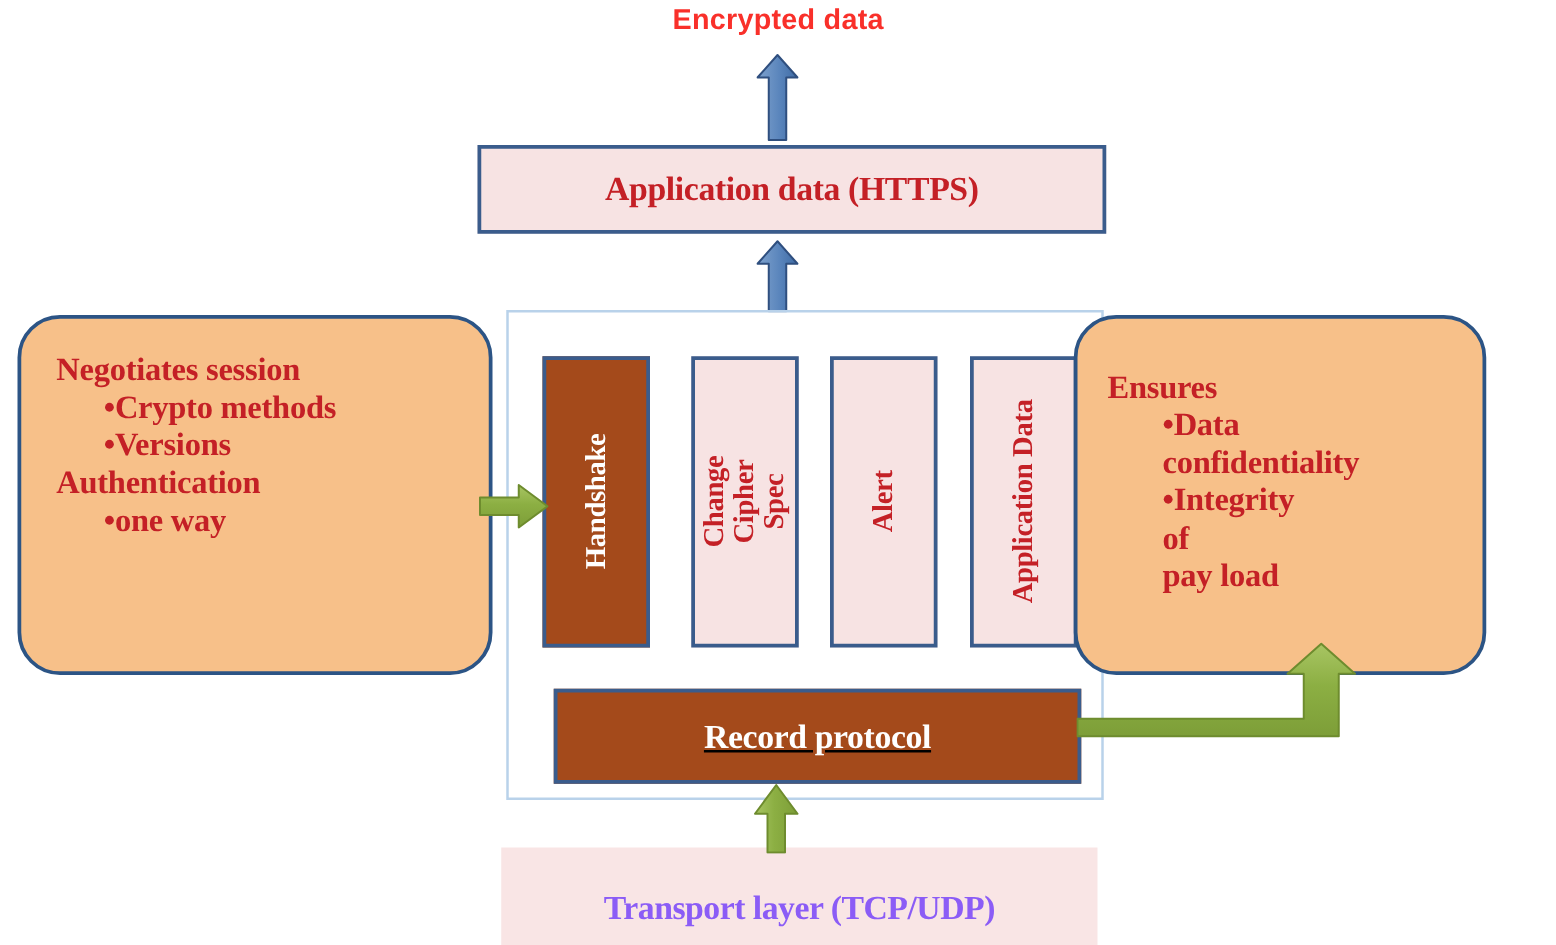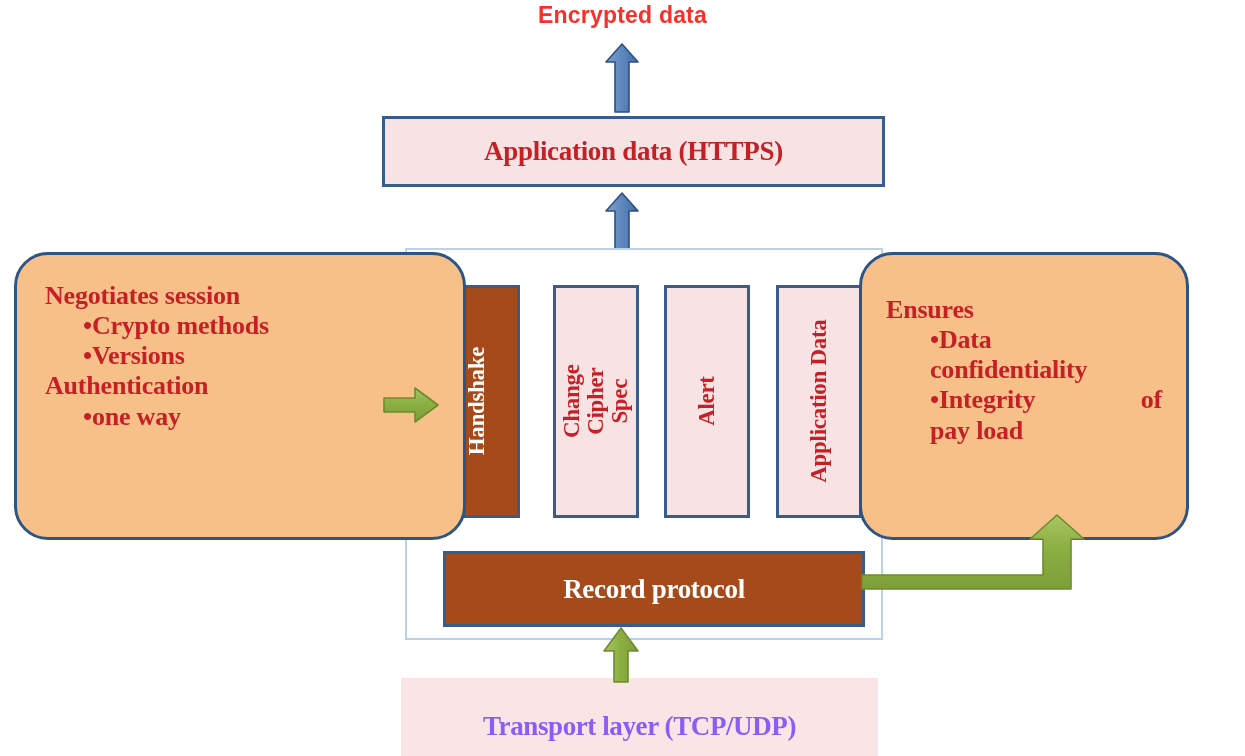--- a/index.html
+++ b/index.html
@@ -90,20 +90,21 @@
   
   .record {
     left: 443px; top: 551px;
     width: 422px; height: 76px;
     background: #A44A1B;
     border: 3px solid #3A5C8C;
     box-sizing: border-box;
     display: flex;
     align-items: center;
     justify-content: center;
+    text-decoration: underline;
   }
   .record-text {
     color: #FFFFFF;
     font-weight: bold;
     font-size: 27px;
     letter-spacing: -0.3px;
   }
 
   
   .transport {
@@ -124,37 +125,38 @@
   }
 
   
   .callout {
     background: #F7C089;
     border: 3px solid #2C5485;
     border-radius: 34px;
     box-sizing: border-box;
     padding: 26px 18px 20px 28px;
   }
-  .callout.left  { left: 14px;  top: 252px; width: 452px; height: 288px; }
+  .callout.left  { left: 14px;  top: 252px; width: 380px; height: 288px; }
   .callout.right { left: 859px; top: 252px; width: 330px; height: 288px; padding: 40px 18px 20px 24px; }
 
   .callout-text {
     color: #C42026;
     font-weight: bold;
     font-size: 26px;
     line-height: 1.16;
     letter-spacing: -0.2px;
   }
   .callout-head { display: block; }
   .callout-bullet { display: block; padding-left: 38px; }
   .callout.right .callout-bullet { padding-left: 44px; }
   .callout-bullet.justified {
     display: flex;
     justify-content: space-between;
     padding-right: 6px;
+    flex-direction: column;
   }
   .callout-cont { display: block; padding-left: 44px; }
 
   
   .green svg { display: block; }
 </style>
 </head>
 <body>
 
 <div id="diagram">

